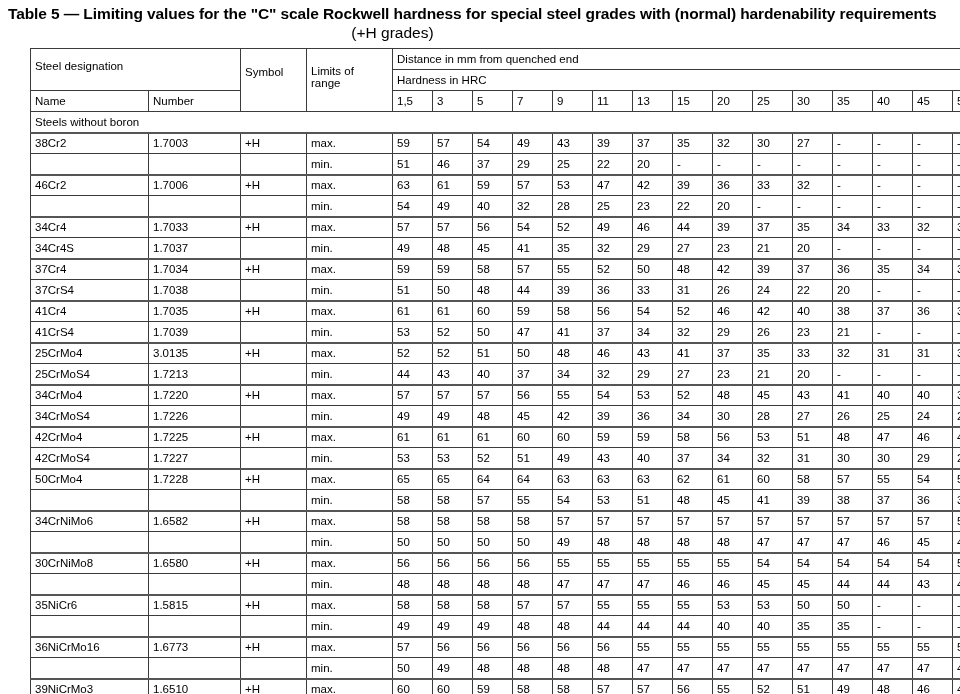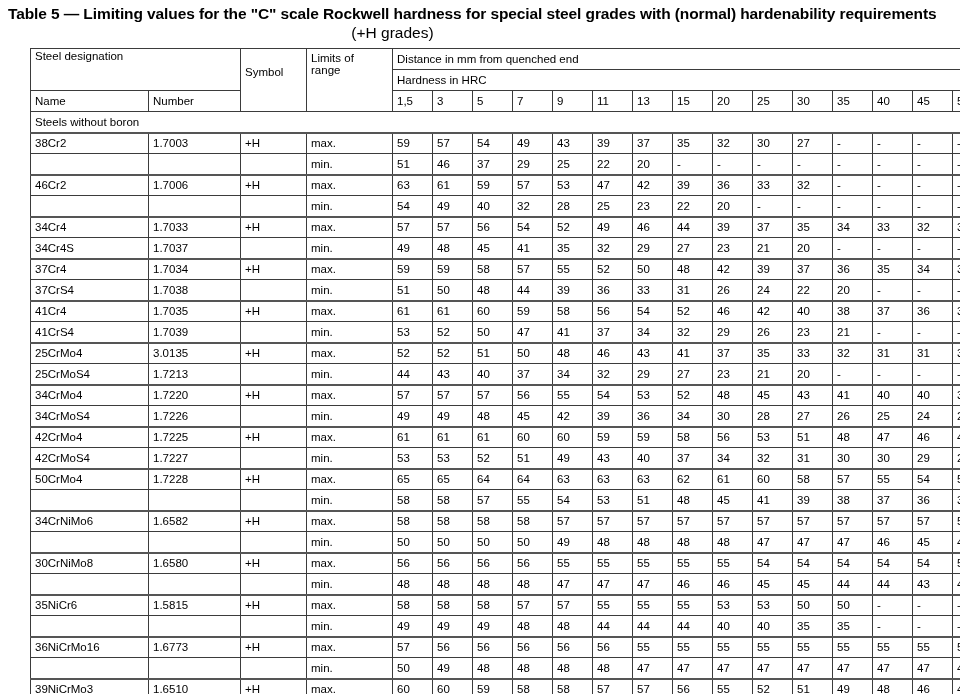--- a/index.html
+++ b/index.html
@@ -131,23 +131,23 @@
           <col class="hdr-dist">
           <col class="hdr-dist">
         <col class="hdr-dist">
           <col class="hdr-dist-wide">
           <col class="hdr-dist-wide">
           <col class="hdr-dist-wide">
           <col class="hdr-dist-wide">
       </colgroup>
       <thead>
         <tr>
-          <th colspan="2" rowspan="2" style="vertical-align:top;padding-top:1px;">Steel designation</th>
+          <th colspan="2" rowspan="2" style="vertical-align:top;padding-top:11px;">Steel designation</th>
           <th rowspan="3" style="vertical-align:top;padding-top:17px;">Symbol</th>
-          <th rowspan="3" style="vertical-align:top;padding-top:3px;">
+          <th rowspan="3" style="vertical-align:top;padding-top:16px;">
             <div>Limits of</div>
             <div>range</div>
           </th>
           <th colspan="15" class="group-head-cell">Distance in mm from quenched end</th>
         </tr>
         <tr>
           <th colspan="15" class="group-head-cell">Hardness in HRC</th>
         </tr>
         <tr>
           <th class="label-cell">Name</th>

